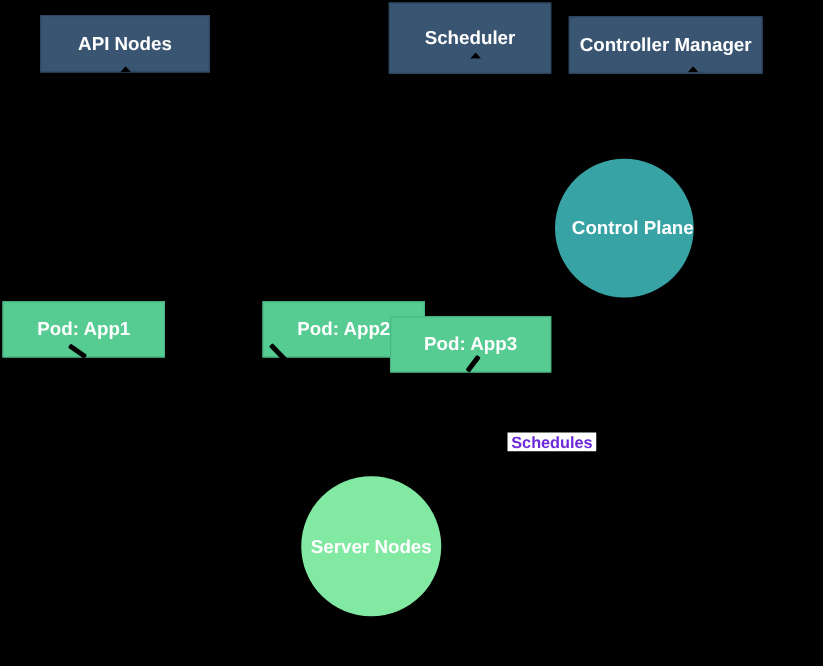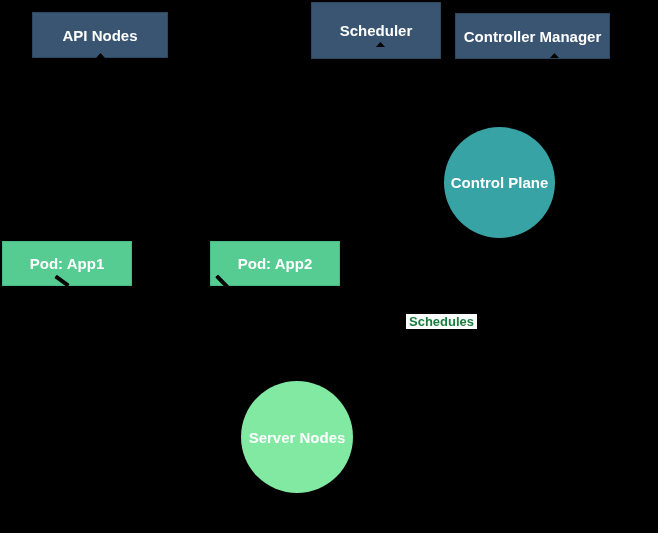--- a/index.html
+++ b/index.html
@@ -34,30 +34,31 @@
     position: absolute;
     border-radius: 50%;
     display: flex;
     align-items: center;
     justify-content: center;
     color: #ffffff;
     font-weight: bold;
     font-size: 15px;
     text-align: center;
   }
-  .cp { background: #38a3a5; }
+  .cp { background: #38a3a5; justify-content: flex-end; }
   .wn { background: #81e9a2; }
   .edge-label {
     position: absolute;
     background: #ffffff;
-    color: #15803d;
+    color: #6d28d9;
     font-weight: bold;
     font-size: 13px;
     line-height: 15px;
     padding: 0 3px;
+    margin-top: 32px;
   }
   .notch {
     position: absolute;
     width: 9px;
     height: 5px;
     background: #000000;
     clip-path: polygon(50% 0, 100% 100%, 0 100%);
   }
   .slash {
     position: absolute;
@@ -89,20 +90,23 @@
   </div>
 
   <div class="rect-node green" style="left:2px; top:241px; width:130px; height:45px;">
     <span>Pod: App1</span>
   </div>
 
   <div class="rect-node green" style="left:162px; top:241px; width:130px; height:45px;margin-left:48px;">
     <span>Pod: App2</span>
   </div>
 
+  <div class="rect-node green" style="left:312px; top:253px; width:129px; height:45px;">
+    <span>Pod: App3</span>
+  </div>
 
   <div class="edge-label" style="left:406px; top:314px;">Schedules</div>
 
   <div class="circle-node wn" style="left:241px; top:381px; width:112px; height:112px;">
     <span>Server Nodes</span>
   </div>
 
   <div class="notch" style="left:96px;  top:53px;"></div>
   <div class="notch" style="left:242px; top:62px;"></div>
   <div class="notch" style="left:376px; top:42px;"></div>

